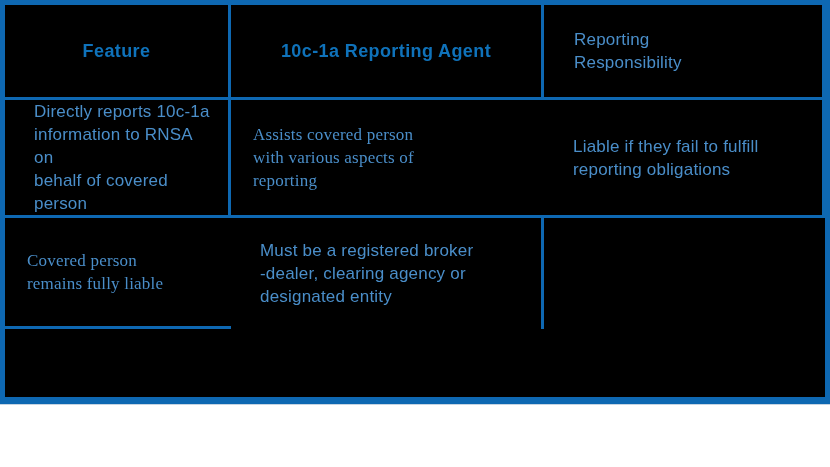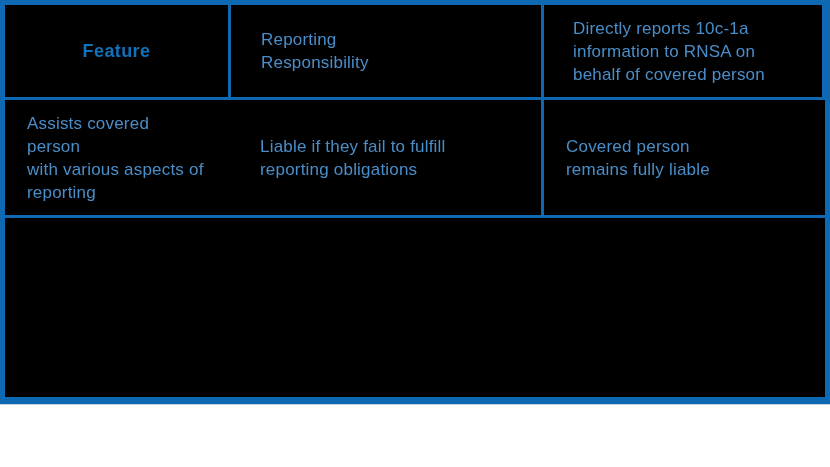--- a/index.html
+++ b/index.html
@@ -50,39 +50,43 @@
   .header-cell {
     justify-content: center;
     font-weight: bold;
     font-size: 18px;
     letter-spacing: 0.4px;
     color: var(--header-text);
     white-space: nowrap;
   }
   .body-cell.col1 { padding-left: 30px; padding-right: 14px; }
   .body-cell.col2 { padding-left: 29px; padding-right: 16px; }
-  .body-cell.col3 { padding-left: 22px; padding-right: 27px; }
+  .body-cell.col3 { padding-left: 22px; padding-right: 27px; font-family: Liberation Serif, serif; }
 </style>
 </head>
 <body>
 
 <div class="table-wrap">
   <div class="grid">
 
     <div class="cell header-cell col1 rule-bottom">Feature</div>
+    <div class="cell header-cell col2 rule-bottom">10c-1a Reporting Agent</div>
 
     <div class="cell body-cell col1 rule-bottom">Reporting
 Responsibility</div>
     <div class="cell body-cell col2 rule-bottom">Directly reports 10c-1a
 information to RNSA on
 behalf of covered person</div>
     <div class="cell body-cell col3 rule-bottom">Assists covered person
 with various aspects of
 reporting</div>
 
     <div class="cell body-cell col2 rule-bottom">Liable if they fail to fulfill
 reporting obligations</div>
     <div class="cell body-cell col3 rule-bottom">Covered person
 remains fully liable</div>
 
+    <div class="cell body-cell col2">Must be a registered broker
+-dealer, clearing agency or
+designated entity</div>
 
   </div>
 </div>
 
 </body></html>

